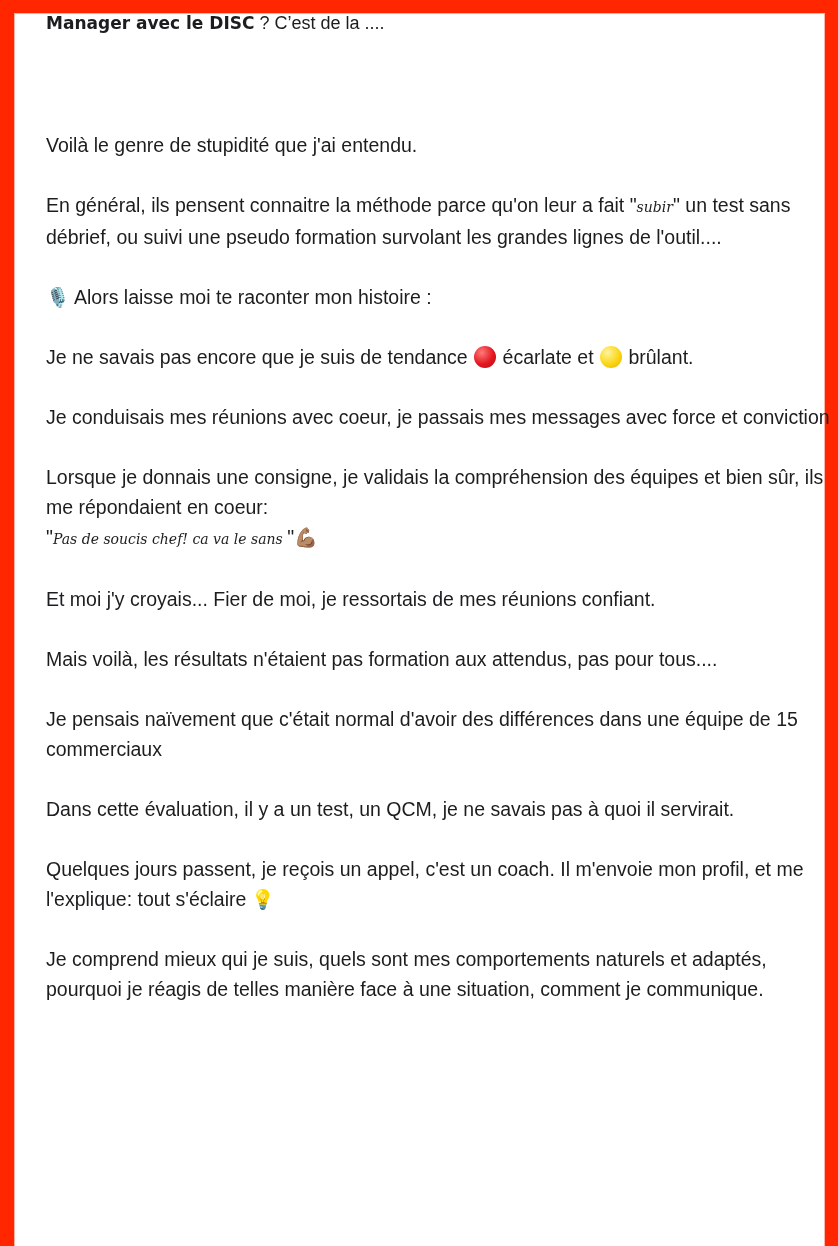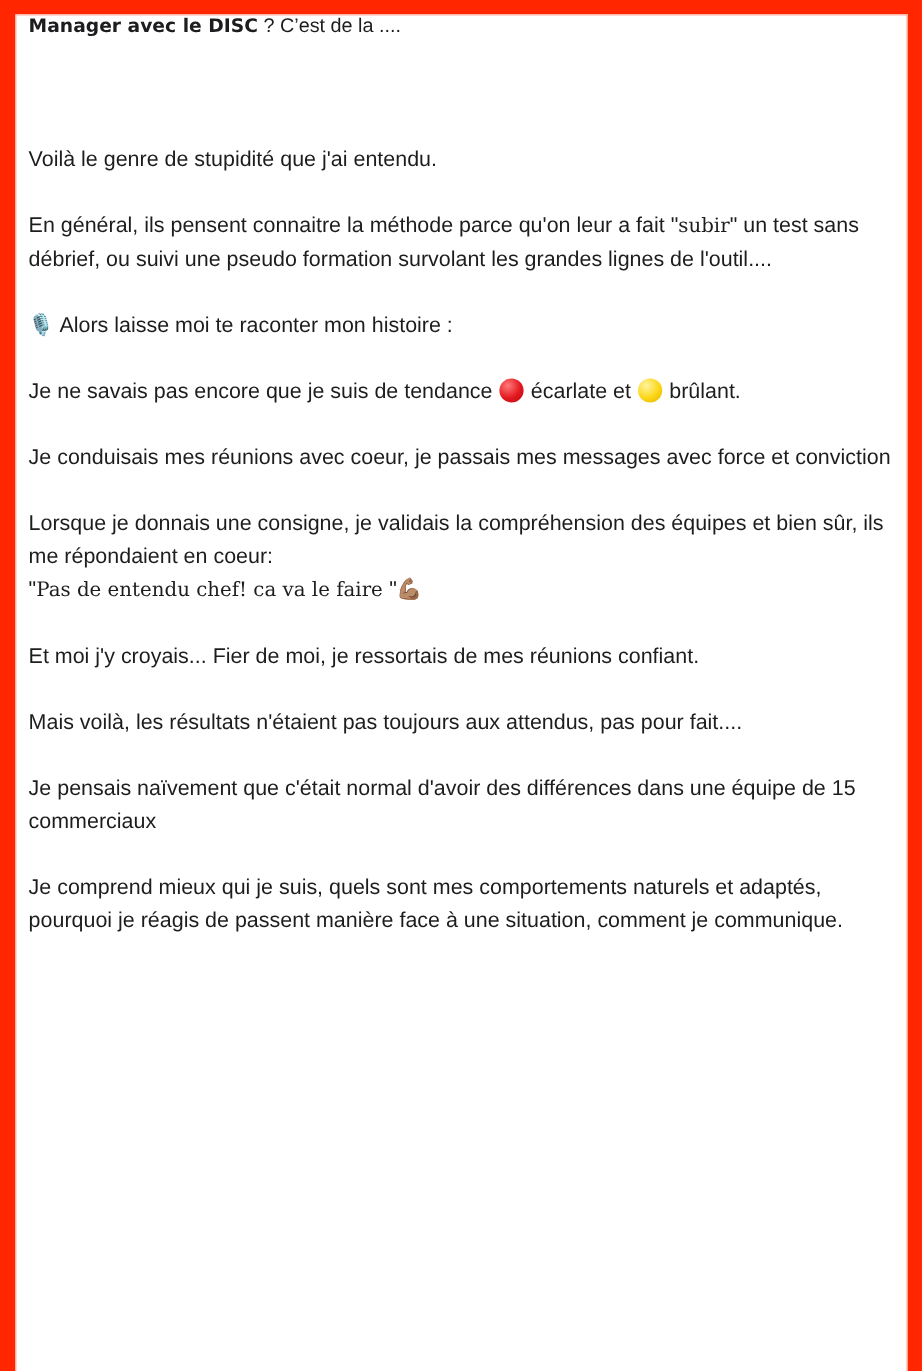--- a/index.html
+++ b/index.html
@@ -14,21 +14,21 @@
       position: absolute;
       left: 14px;
       top: 13px;
       width: 811px;
       height: 1240px;
       background: #ffffff;
       box-shadow: inset 1px 1px 0 #ffb3a6, inset -1px 0 0 #ffb3a6;
     }
     .content {
       position: absolute;
-      left: 12px;
+      left: 32px;
       top: 0;
       width: 790px;
       font-family: "Liberation Sans", "DejaVu Sans", sans-serif;
       font-size: 19.5px;
       line-height: 30px;
       color: #1d1d1f;
     }
     .title {
       margin: -5px 0 0 0;
       height: 30px;
@@ -39,21 +39,22 @@
       font-family: "DejaVu Sans", sans-serif;
       font-weight: bold;
       font-size: 17px;
     }
     .spacer-title { height: 92px; }
     p {
       margin: 0 0 30px 0;
     }
     .serif-it {
       font-family: "DejaVu Serif", "Liberation Serif", serif;
-      font-size: 18px;
+      font-style: italic;
+      font-size: 14px;
     }
     .emoji {
       font-size: 19px;
       line-height: 1;
     }
     .circle {
       display: inline-block;
       width: 22px;
       height: 22px;
       border-radius: 50%;
@@ -81,27 +82,29 @@
 
     <p><span>En général, ils pensent connaitre la méthode parce qu'on leur a fait "</span><span class="serif-it">subir</span><span>" un test sans débrief, ou suivi une pseudo formation survolant les grandes lignes de l'outil....</span></p>
 
     <p><span class="emoji">🎙️</span><span> Alors laisse moi te raconter mon histoire :</span></p>
 
 
     <p><span>Je ne savais pas encore que je suis de tendance </span><span class="circle red"></span><span> écarlate et </span><span class="circle yellow"></span><span> brûlant.</span></p>
 
     <p>Je conduisais mes réunions avec coeur, je passais mes messages avec force et conviction</p>
 
-    <p><span>Lorsque je donnais une consigne, je validais la compréhension des équipes et bien sûr, ils me répondaient en coeur:</span><br><span>"</span><span class="serif-it">Pas de entendu chef! ca va le faire </span><span>"</span><span class="emoji">💪🏽</span></p>
+    <p><span>Lorsque je donnais une consigne, je validais la compréhension des équipes et bien sûr, ils me répondaient en coeur:</span><br><span>"</span><span class="serif-it">Pas de soucis chef! ca va le sans </span><span>"</span><span class="emoji">💪🏽</span></p>
 
     <p>Et moi j'y croyais... Fier de moi, je ressortais de mes réunions confiant.</p>
 
-    <p>Mais voilà, les résultats n'étaient pas toujours aux attendus, pas pour fait....</p>
+    <p>Mais voilà, les résultats n'étaient pas formation aux attendus, pas pour tous....</p>
 
     <p>Je pensais naïvement que c'était normal d'avoir des différences dans une équipe de 15 commerciaux</p>
 
 
+    <p>Dans cette évaluation, il y a un test, un QCM, je ne savais pas à quoi il servirait.</p>
 
+    <p><span>Quelques jours passent, je reçois un appel, c'est un coach. Il m'envoie mon profil, et me l'explique: tout s'éclaire </span><span class="emoji">💡</span></p>
 
-    <p>Je comprend mieux qui je suis, quels sont mes comportements naturels et adaptés, pourquoi je réagis de passent manière face à une situation, comment je communique.</p>
+    <p>Je comprend mieux qui je suis, quels sont mes comportements naturels et adaptés, pourquoi je réagis de telles manière face à une situation, comment je communique.</p>
 
   </div>
 </div>
 
 </body></html>

